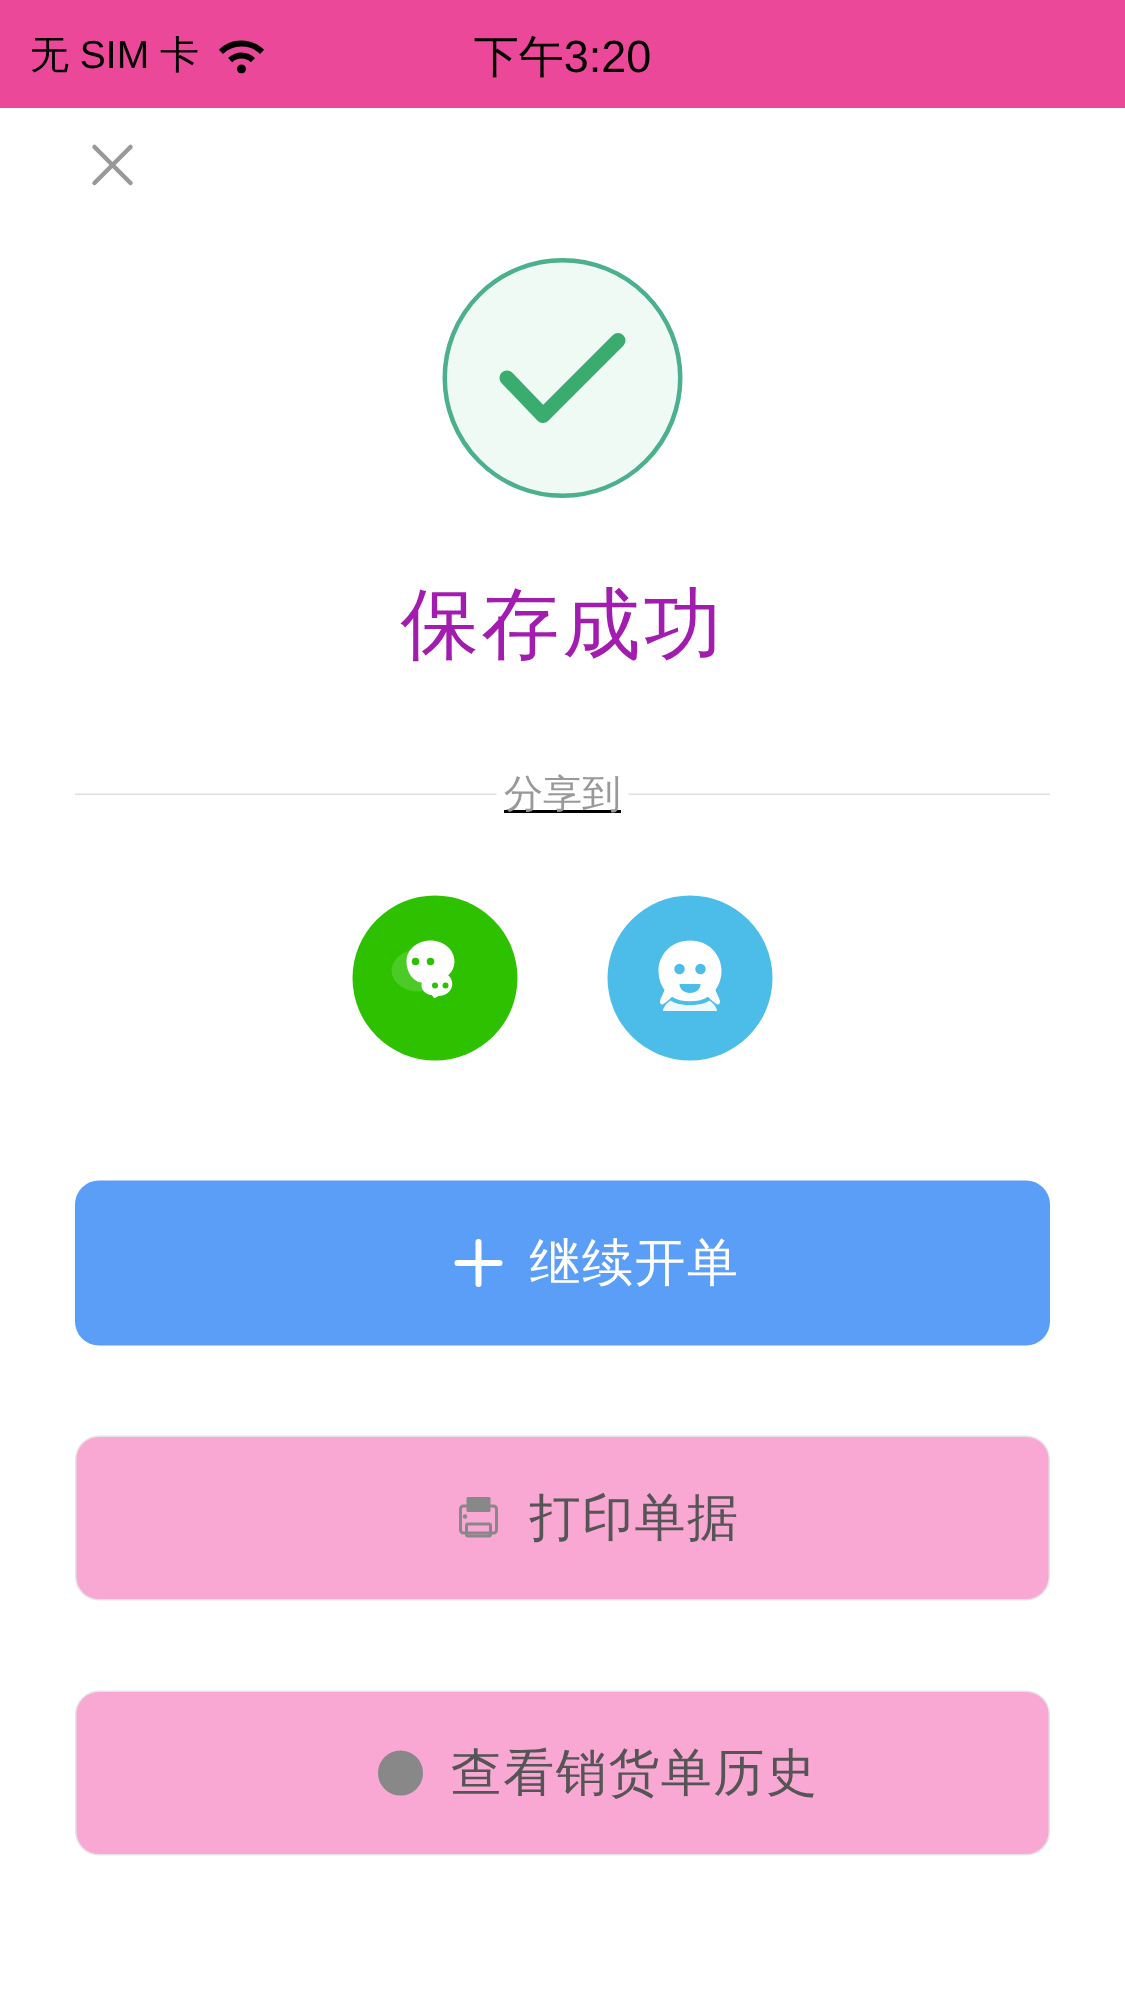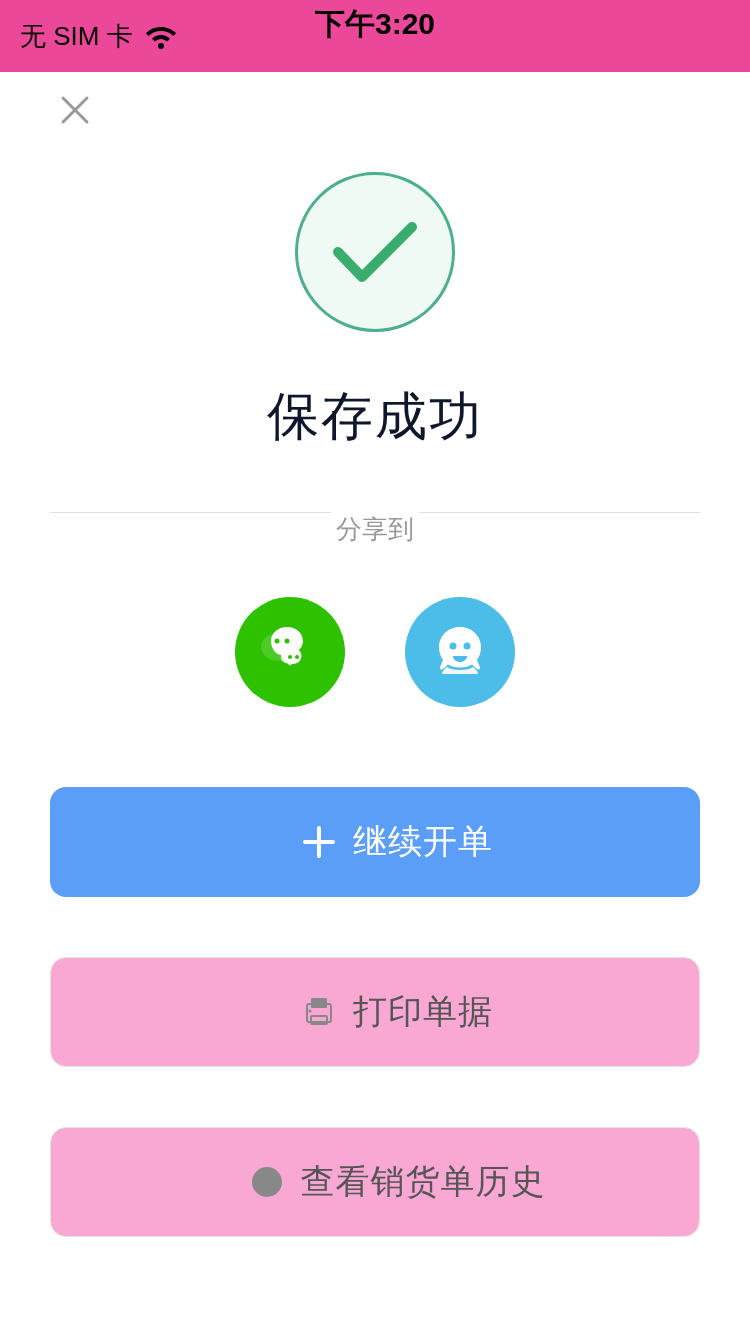--- a/index.html
+++ b/index.html
@@ -29,26 +29,26 @@
       display: flex;
       align-items: center;
       gap: 10px;
       font-size: 26px;
       color: #000;
       font-weight: 500;
     }
 
     .status-center {
       font-size: 30px;
-      font-weight: 700;
+      font-weight: 400;
       color: #000;
       position: absolute;
       left: 50%;
       transform: translateX(-50%);
-      top: 4px;
+      top: 18px;
     }
 
     .status-right {
       display: flex;
       align-items: center;
       gap: 10px;
       font-size: 26px;
       color: #000;
     }
 
@@ -125,31 +125,33 @@
 
     .success-circle svg {
       width: 90px;
       height: 70px;
     }
 
     
     .success-title {
       font-size: 52px;
       font-weight: 400;
-      color: #0f172a;
+      color: #a21caf;
       margin-bottom: 60px;
       letter-spacing: 2px;
     }
 
     
     .share-divider {
       width: 100%;
       display: flex;
+      align-items: center;
       gap: 5px;
       margin-bottom: 50px;
+      text-decoration: underline;
     }
 
     .share-divider .line {
       flex: 1;
       height: 1px;
       background: #e0e0e0;
     }
 
     .share-divider .share-label {
       font-size: 26px;

